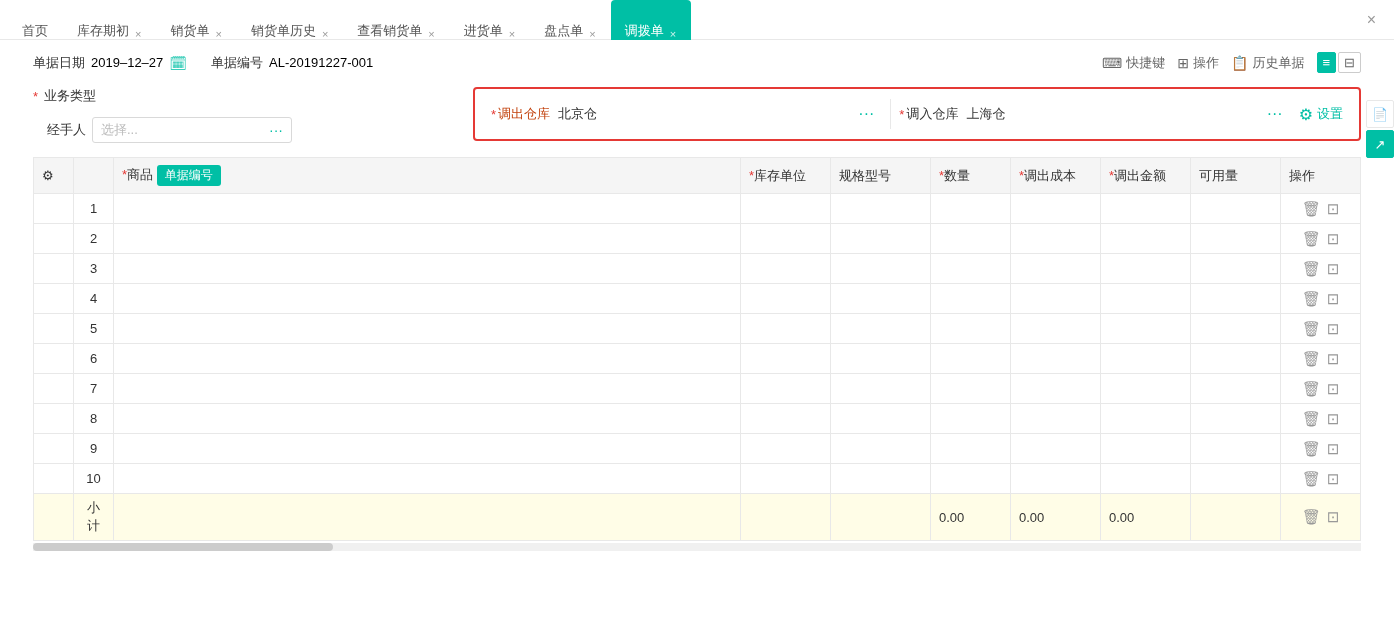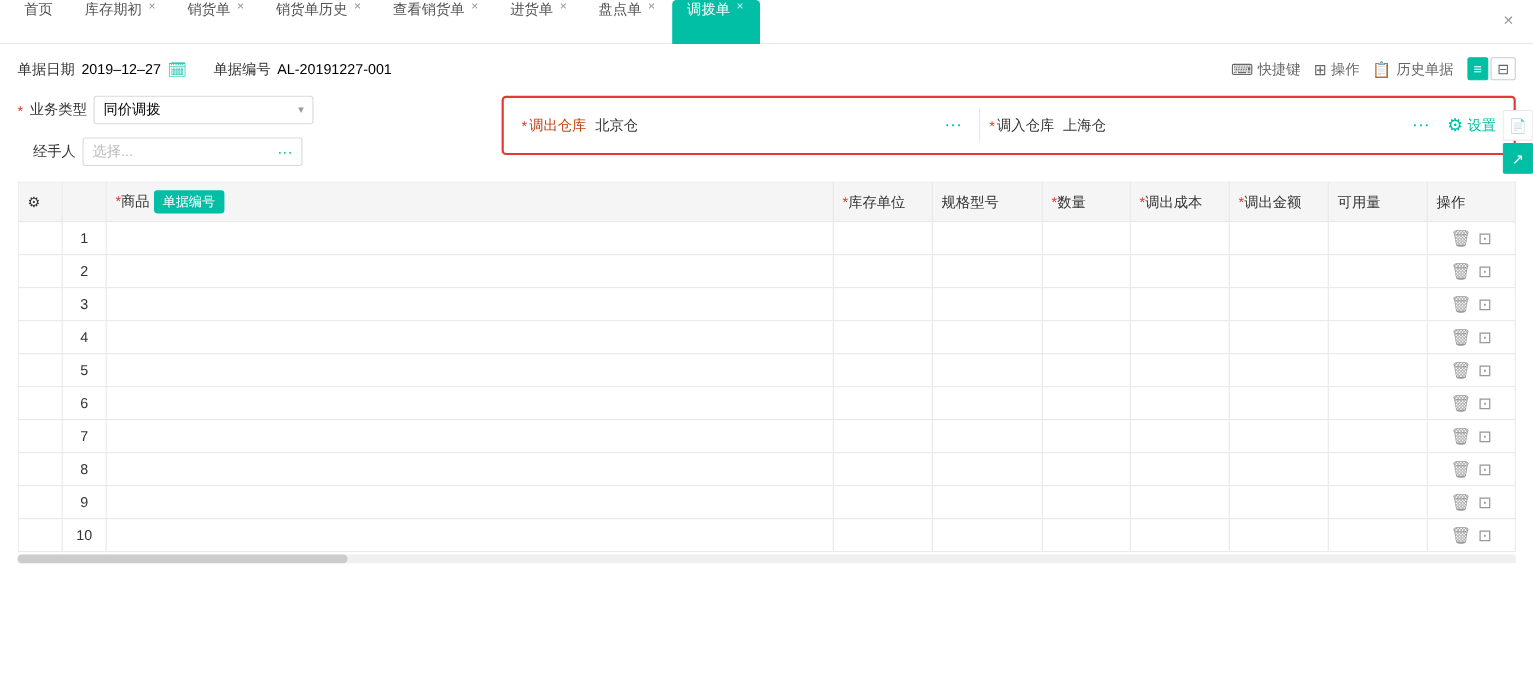--- a/index.html
+++ b/index.html
@@ -5,37 +5,37 @@
     * { box-sizing: border-box; margin: 0; padding: 0; font-family: "Microsoft YaHei", "PingFang SC", Arial, sans-serif; font-size: 13px; }
     body { background: #f5f5f5; width: 1394px; min-height: 634px; overflow: hidden; }
 
     
     .tab-bar {
       display: flex; align-items: center; background: #fff;
       border-bottom: 1px solid #e8e8e8; padding: 0 8px;
       height: 40px; position: relative;
     }
     .tab-item {
-      display: flex; align-items: flex-start; padding: 0 14px; height: 40px;
+      display: flex; align-items: flex-end; padding: 0 14px; height: 40px;
       color: #555; cursor: pointer; font-size: 13px; white-space: nowrap;
       border-right: 1px solid transparent; position: relative;
     }
     .tab-item .tab-close {
       margin-left: 6px; color: #999; font-size: 11px; cursor: pointer;
     }
     .tab-item.active {
       background: #00bfa5; color: #fff; border-radius: 4px 4px 0 0;
     }
     .tab-item.active .tab-close { color: rgba(255,255,255,0.8); }
     .close-btn-right {
       margin-left: auto; cursor: pointer; font-size: 16px; color: #999; padding: 0 10px;
     }
 
     
-    .main-area { background: #fff; padding: 12px 16px; min-height: 594px; }
+    .main-area { background: #fff; padding: 12px 33px; min-height: 594px; }
 
     
     .header-row {
       display: flex; align-items: center; margin-bottom: 14px;
     }
     .header-field { display: flex; align-items: center; margin-right: 24px; }
     .header-label { color: #333; margin-right: 6px; white-space: nowrap; }
     .header-value { color: #000000; }
     .date-icon { margin-left: 6px; cursor: pointer; color: #00bfa5; font-size: 14px; }
     .header-spacer { flex: 1; }
@@ -201,24 +201,20 @@
       </div>
     </div>
   </div>
 
   <div class="form-section">
 
     <div class="form-col form-col-left">
       <div class="field-row">
         <span class="required-star">*</span>
         <span class="field-label" style="color:#333">业务类型</span>
-        <div class="field-select" style="min-width:200px;">
-          <span>同价调拨</span>
-          <span class="arrow">▾</span>
-        </div>
       </div>
       <div class="field-row">
         <span class="field-label normal" style="color:#333;margin-left:14px;">经手人</span>
         <div class="field-select" style="min-width:200px;">
           <span class="field-placeholder">选择...</span>
           <span class="field-more">···</span>
         </div>
       </div>
     </div>
 
@@ -428,20 +424,37 @@
         <td></td>
         <td></td>
         <td></td>
         <td class="col-ops">
           <div class="ops-icons">
             <span class="op-icon">🗑</span>
             <span class="op-icon copy">⊡</span>
           </div>
         </td>
       </tr>
+          <tr class="subtotal">
+    <td></td>
+    <td class="row-num">小计</td>
+    <td></td>
+    <td></td>
+    <td></td>
+    <td>0.00</td>
+    <td>0.00</td>
+    <td>0.00</td>
+    <td></td>
+    <td>
+      <div class="ops-icons">
+        <span class="op-icon">🗑</span>
+        <span class="op-icon copy">⊡</span>
+      </div>
+    </td>
+  </tr>
         </tbody>
     </table>
   </div>
   <div class="scroll-bar-area">
     <div class="scroll-bar-inner"></div>
   </div>
 </div>
 
 <div class="right-sidebar">
   <div class="sidebar-btn">

